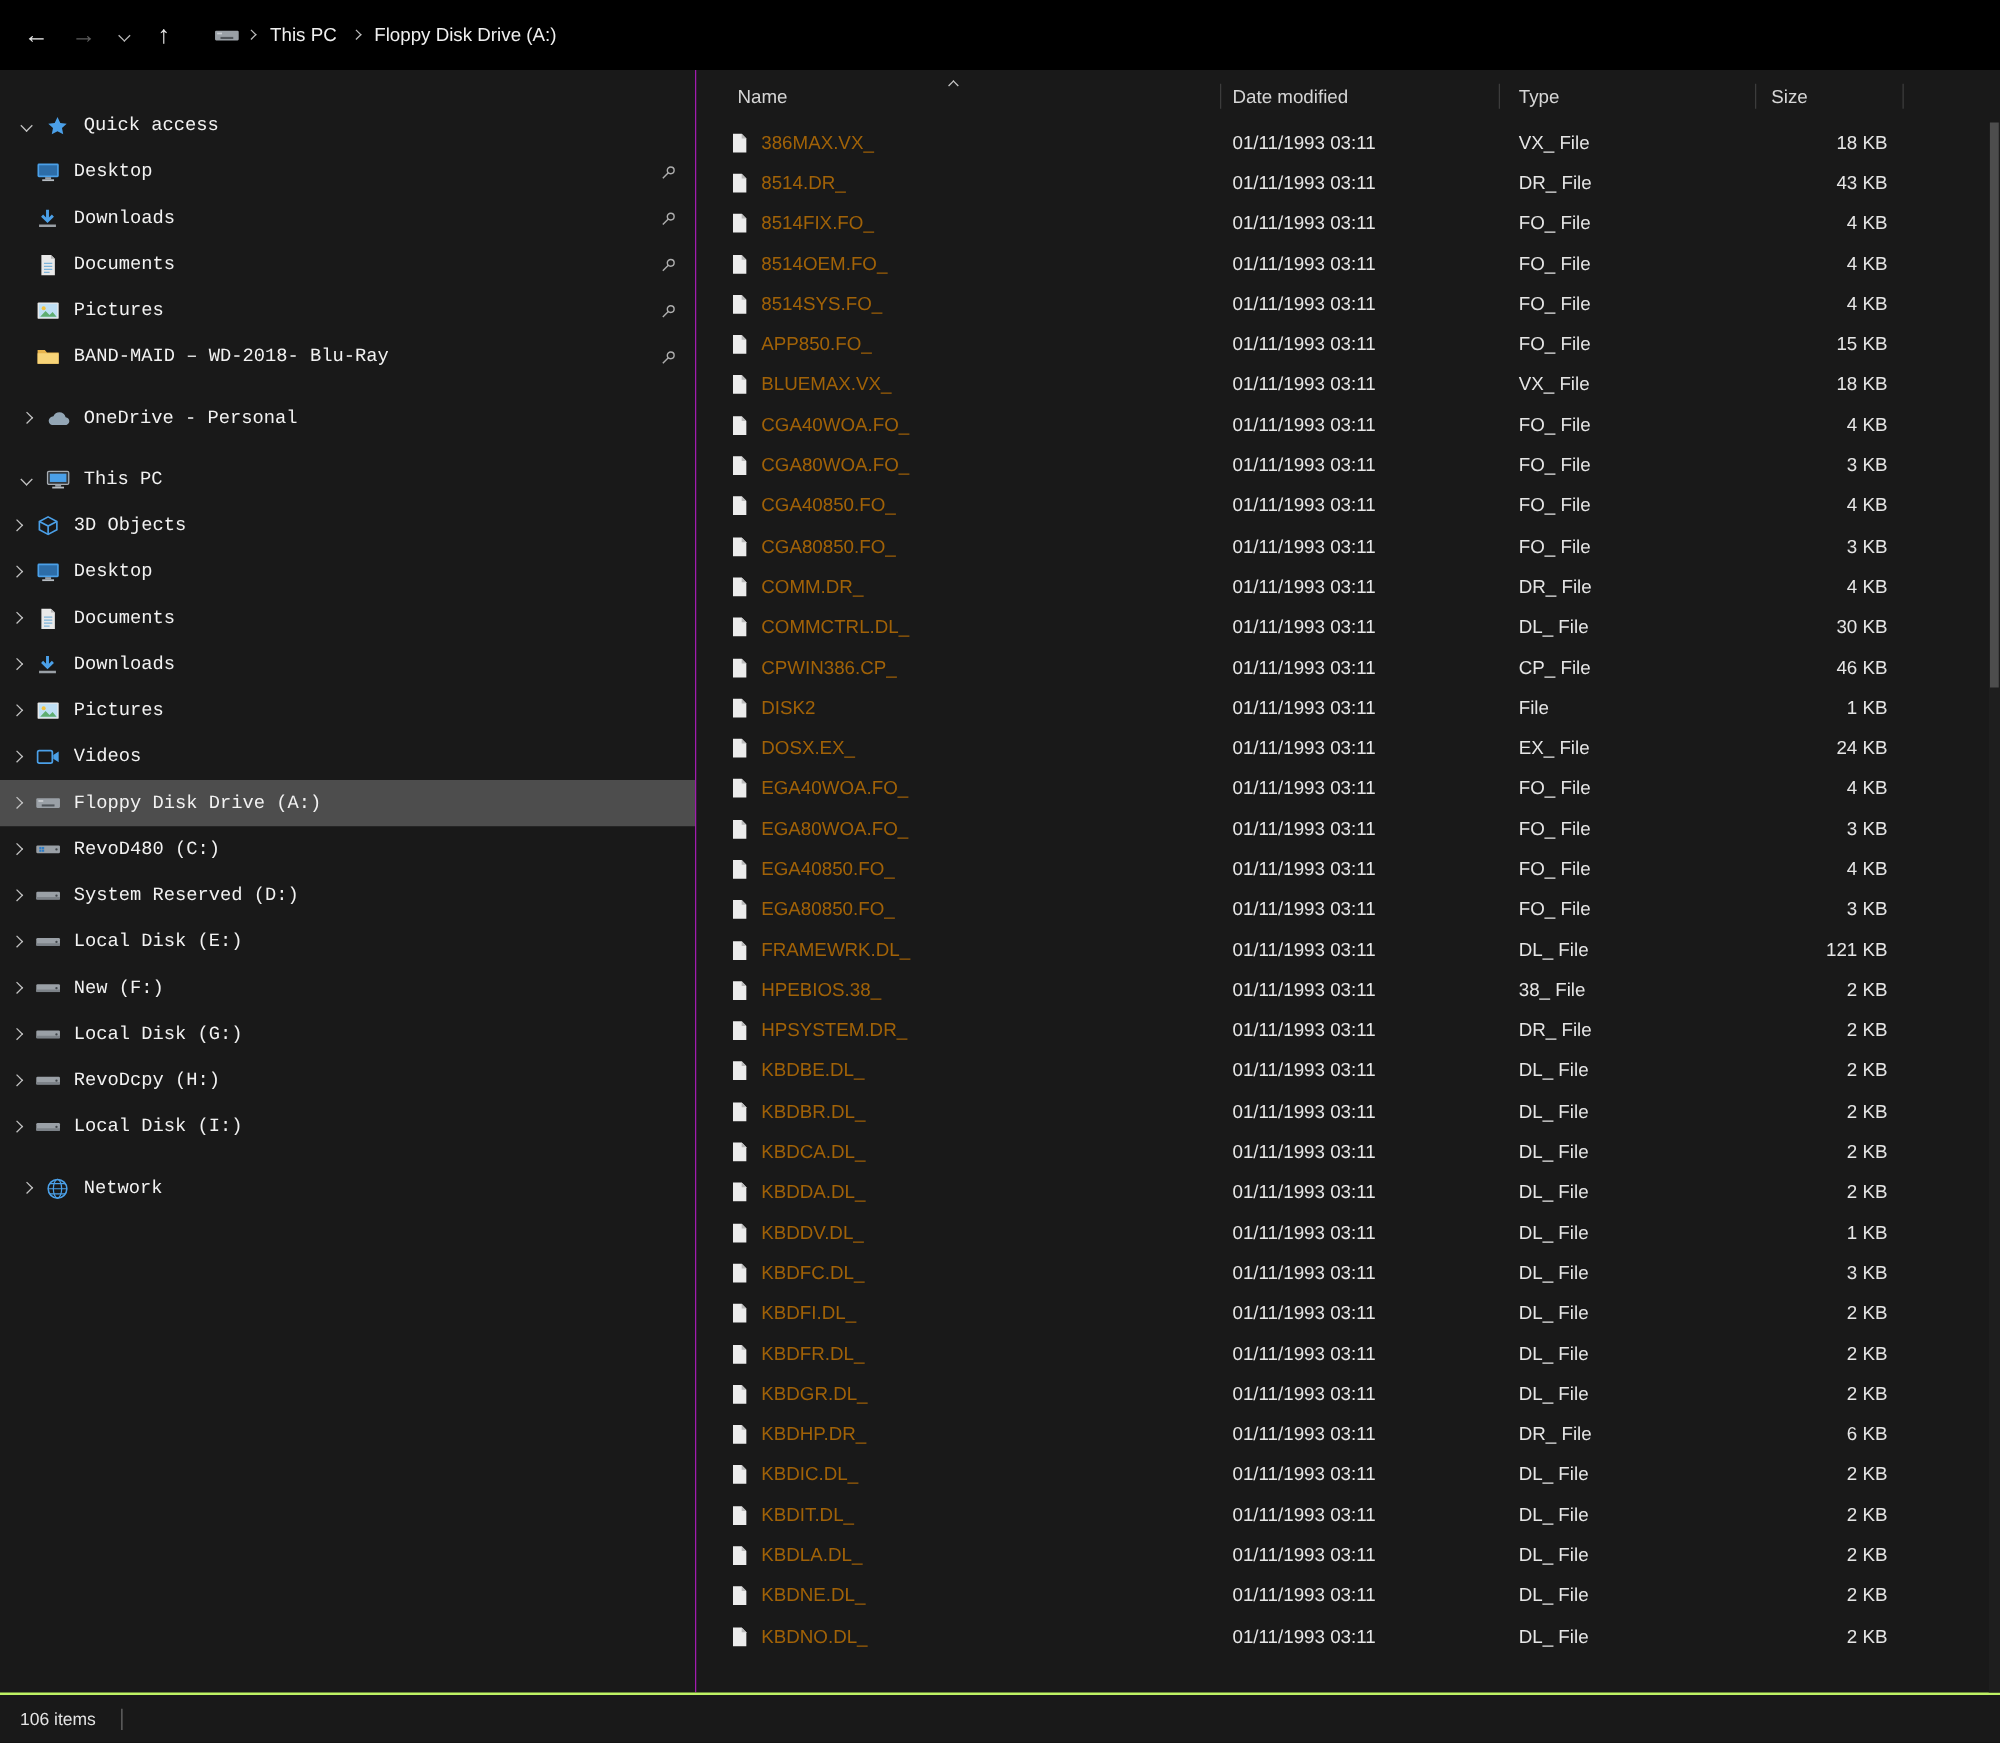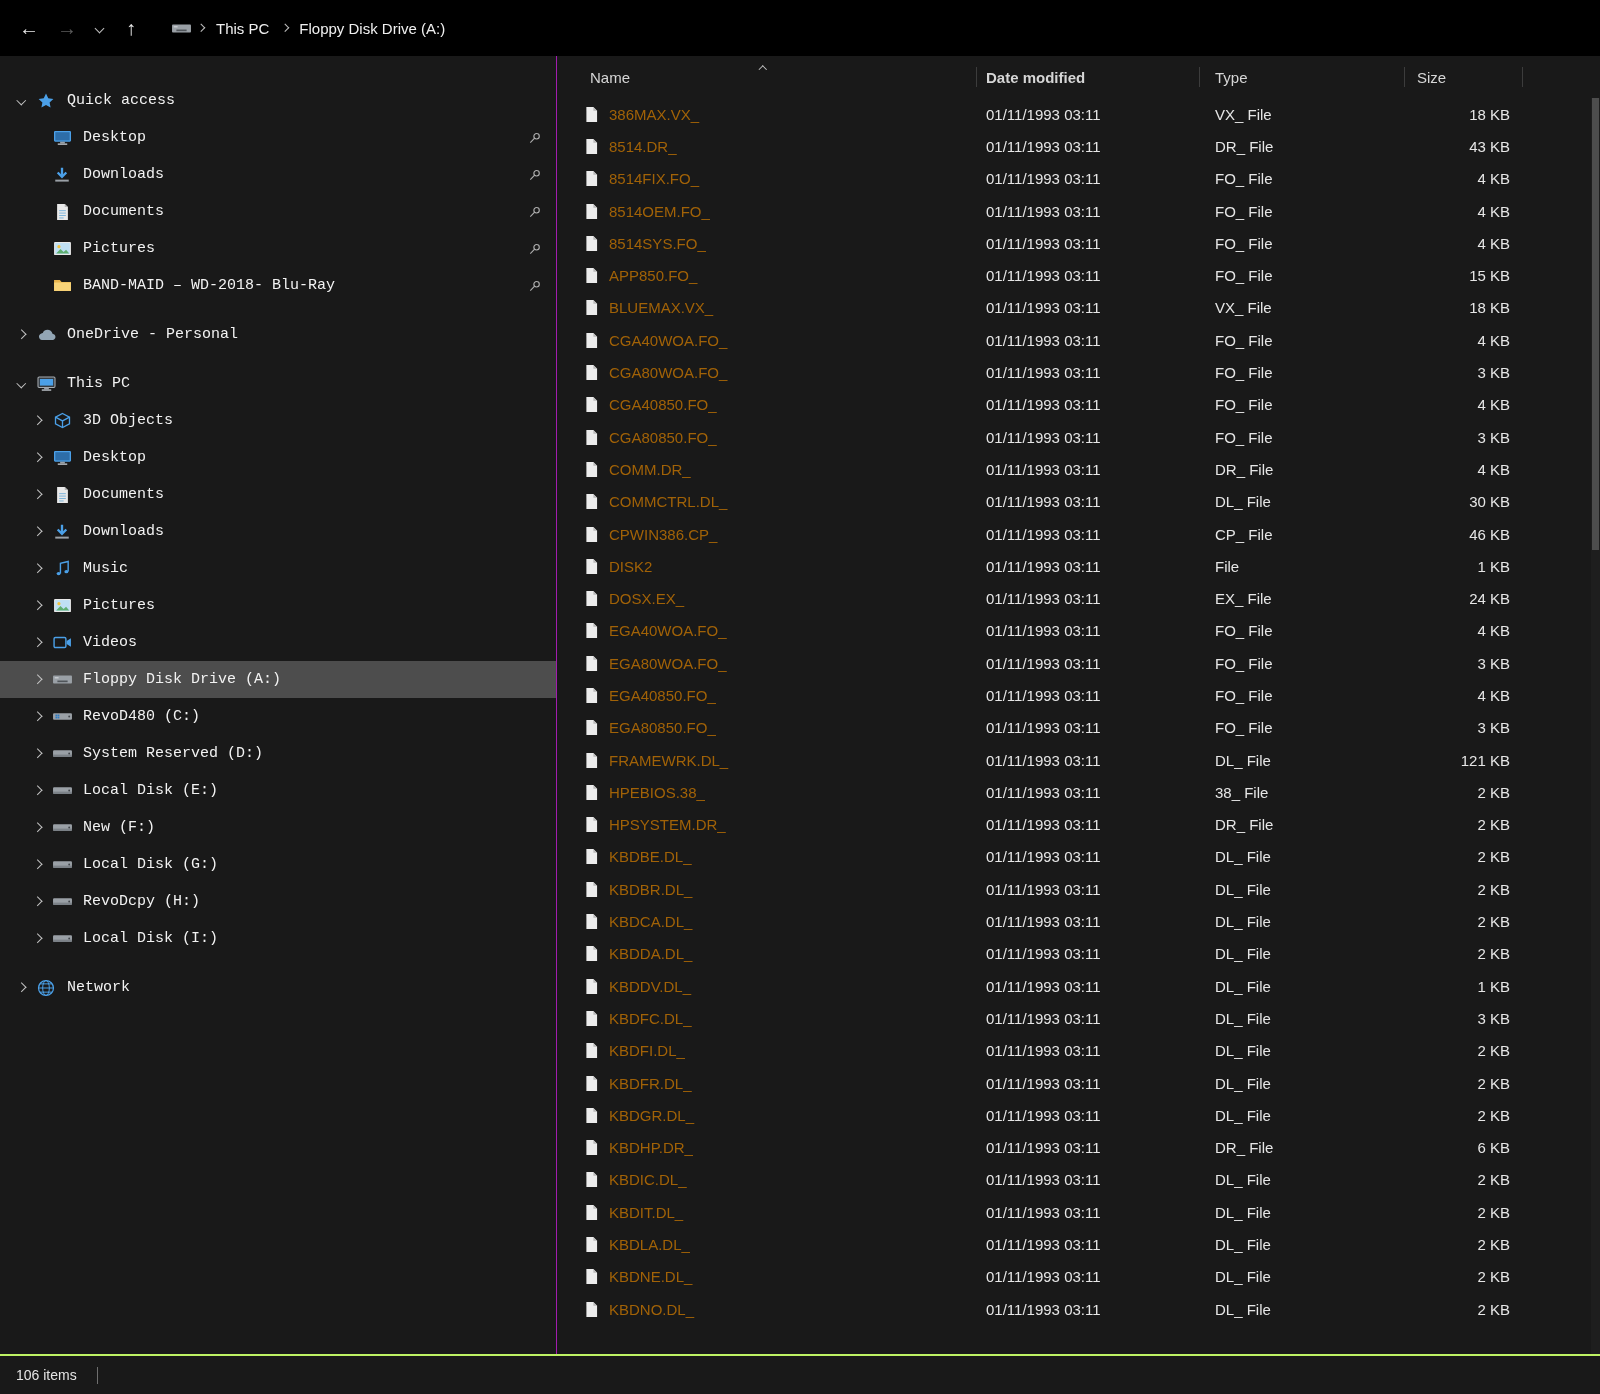--- a/index.html
+++ b/index.html
@@ -25,37 +25,37 @@
   .crumb-sep { width:14px; display:flex; justify-content:center; }
   .crumb-sep .chev { width:5.5px; height:5.5px; }
 
   
   .body { flex:1; display:flex; min-height:0; }
 
   
   .sidebar { width:557px; flex:0 0 557px; padding-top:26px; overflow:hidden; border-right:1px solid #a21caf;font-family:Liberation Mono, monospace; }
   .side-item { height:37px; display:flex; align-items:center; font-size:15px; color:#f2f2f2; cursor:default; }
   .side-item.level0 { padding-left:8px; }
-  .side-item.level1 { padding-left:24px; }
+  .side-item.level1 { }
   .side-item.group-start { margin-top:12px; }
   .side-item.selected { background:#4d4d4d; }
   .chev-box { width:26px; flex:0 0 26px; height:100%; display:flex; align-items:center; justify-content:center; }
   .chev-box .chev { width:6.5px; height:6.5px; border-color:#c4c4c4; }
   .side-icon { width:24px; flex:0 0 24px; height:20px; margin-right:9px; display:flex; align-items:center; justify-content:center; }
   .side-label { white-space:nowrap; overflow:hidden; text-overflow:ellipsis; }
   .pin { margin-left:auto; margin-right:13px; width:15px; height:15px; display:flex; align-items:center; }
 
   
   .main { flex:1; display:flex; flex-direction:column; min-width:0; position:relative;justify-content:flex-end; }
   .col-headers { height:42px; flex:0 0 42px; display:grid; grid-template-columns:420px 223px 205px 118px;
                  align-items:center; font-size:15px; color:#d6d6d6; position:relative; }
   .colh { position:relative; height:100%; display:flex; align-items:center; }
   .colh::after { content:""; position:absolute; right:0; top:11px; bottom:11px; width:1px; background:#3c3c3c; }
   .colh.h-name { padding-left:33px; }
-  .colh.h-date { padding-left:9px;font-weight:bold; }
+  .colh.h-date { padding-left:9px; }
   .colh.h-type { padding-left:15px; }
   .colh.h-size { padding-left:12px; }
   .sort-caret { position:absolute; left:203px; top:2px; }
   .sort-caret .chev { width:5.5px; height:5.5px; border-color:#c8c8c8; }
 
   .rows { flex:1; overflow:hidden; }
   .frow { display:grid; grid-template-columns:420px 223px 205px 118px; height:32.3px; align-items:center; font-size:15px; }
   .cell { white-space:nowrap; overflow:hidden; }
   .c-name { display:flex; align-items:center; padding-left:28px; gap:10px; color:#a16207; }
   .c-date { padding-left:9px; color:#e6e6e6; }
@@ -293,33 +293,20 @@
               <path d="M2.5 15.8h15" stroke="#9aa0a6" stroke-width="2.2"></path>
             </svg>
           </span>
           <span class="side-label">Downloads</span>
         </div>
         <div class="side-item level1">
           <span class="chev-box">
             <span class="chev right"></span>
           </span>
           <span class="side-icon">
-            <svg viewBox="0 0 18 18" width="17" height="17">
-              <path d="M6.8 14.3V3.6l8.2-2v10.7" fill="none" stroke="#4ba0e8" stroke-width="1.5"></path>
-              <ellipse cx="4.9" cy="14.4" rx="2.1" ry="1.7" fill="#4ba0e8"></ellipse>
-              <ellipse cx="13.1" cy="12.4" rx="2.1" ry="1.7" fill="#4ba0e8"></ellipse>
-            </svg>
-          </span>
-          <span class="side-label">Music</span>
-        </div>
-        <div class="side-item level1">
-          <span class="chev-box">
-            <span class="chev right"></span>
-          </span>
-          <span class="side-icon">
             <svg viewBox="0 0 20 16" width="19" height="15">
               <rect x="1" y="1" width="18" height="14" rx="1" fill="#e9e9e9"></rect>
               <rect x="2.2" y="2.2" width="15.6" height="11.6" fill="#bfe0f4"></rect>
               <circle cx="6.2" cy="6" r="1.7" fill="#f2c23e"></circle>
               <path d="M3.2 13.2l4.6-4.8 3.4 3.4 2.6-2.6 3.4 4z" fill="#5fae71"></path>
             </svg>
           </span>
           <span class="side-label">Pictures</span>
         </div>
         <div class="side-item level1">

